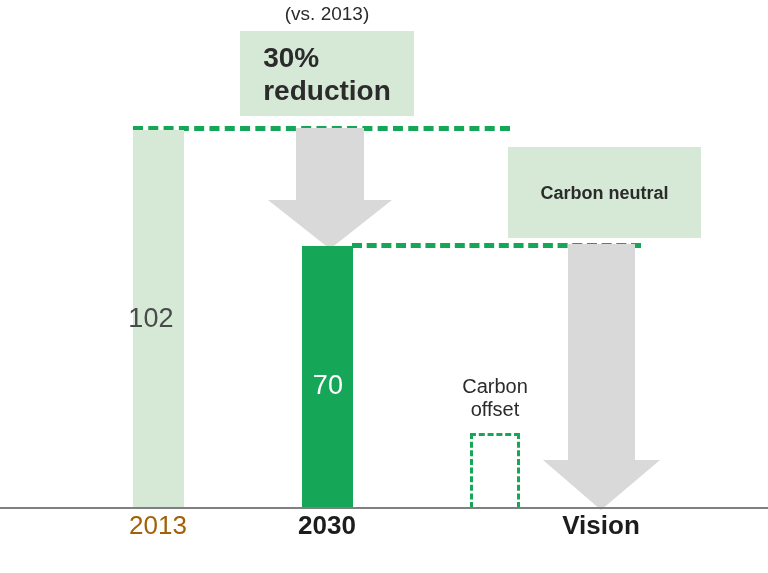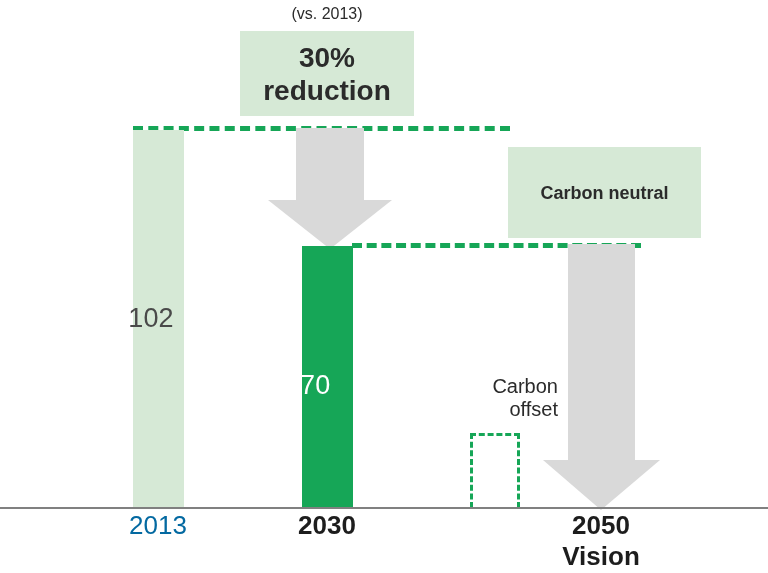--- a/index.html
+++ b/index.html
@@ -57,42 +57,42 @@
     left: 122px;
     top: 305px;
     width: 58px;
     text-align: center;
     color: #4a4a4a;
   }
   .bar-value-2030 {
     left: 300px;
     top: 372px;
     width: 56px;
-    text-align: left;
+    text-align: center;
     color: #ffffff;
   }
 
   
   .offset-box {
     position: absolute;
     left: 470px;
     top: 433px;
     width: 50px;
     height: 75px;
     border: 3px dashed #16a657;
     border-bottom: none;
     box-sizing: border-box;
     background: transparent;
   }
   .offset-label {
     position: absolute;
     left: 432px;
     top: 375px;
     width: 126px;
-    text-align: right;
+    text-align: center;
     font-size: 20px;
     line-height: 23px;
     color: #2b2b2b;
   }
 
   
   .dash-line {
     position: absolute;
     height: 0;
     border-top: 5px dashed #16a657;
@@ -117,21 +117,20 @@
   .arrow-2050 { left: 543px; top: 244px; width: 117px; height: 266px; }
 
   
   .callout {
     position: absolute;
     background: #d6e9d6;
     box-sizing: border-box;
     display: flex;
     align-items: center;
     justify-content: center;
-    text-align: center;
     color: #2b2b2b;
   }
   .callout-reduction {
     left: 240px;
     top: 31px;
     width: 174px;
     height: 85px;
     font-size: 28px;
     line-height: 33px;
     font-weight: bold;
@@ -146,21 +145,21 @@
     font-weight: bold;
   }
 
   
   .vs-note {
     position: absolute;
     left: 240px;
     top: 2px;
     width: 174px;
     text-align: center;
-    font-size: 16px;
+    font-size: 19px;
     line-height: 23px;
     color: #2b2b2b;
   }
 
   
   .cat-label {
     position: absolute;
     text-align: center;
   }
   .cat-label .cat-year {
@@ -170,21 +169,21 @@
   }
   .cat-label .cat-sub {
     display: block;
     font-size: 26px;
     line-height: 31px;
   }
   .cat-2013 {
     left: 108px;
     top: 510px;
     width: 100px;
-    color: #0369a1;
+    color: #a16207;
     font-weight: normal;
   }
   .cat-2030 {
     left: 277px;
     top: 510px;
     width: 100px;
     color: #1d1d1d;
     font-weight: bold;
   }
   .cat-2050 {
@@ -244,17 +243,16 @@
   <div class="axis-line"></div>
 
   <div class="cat-label cat-2013">
     <span class="cat-year">2013</span>
     <span class="cat-sub"></span>
   </div>
   <div class="cat-label cat-2030">
     <span class="cat-year">2030</span>
   </div>
   <div class="cat-label cat-2050">
-    <span class="cat-year">2050</span>
     <span class="cat-sub">Vision</span>
   </div>
 
 </div>
 
 </body></html>

